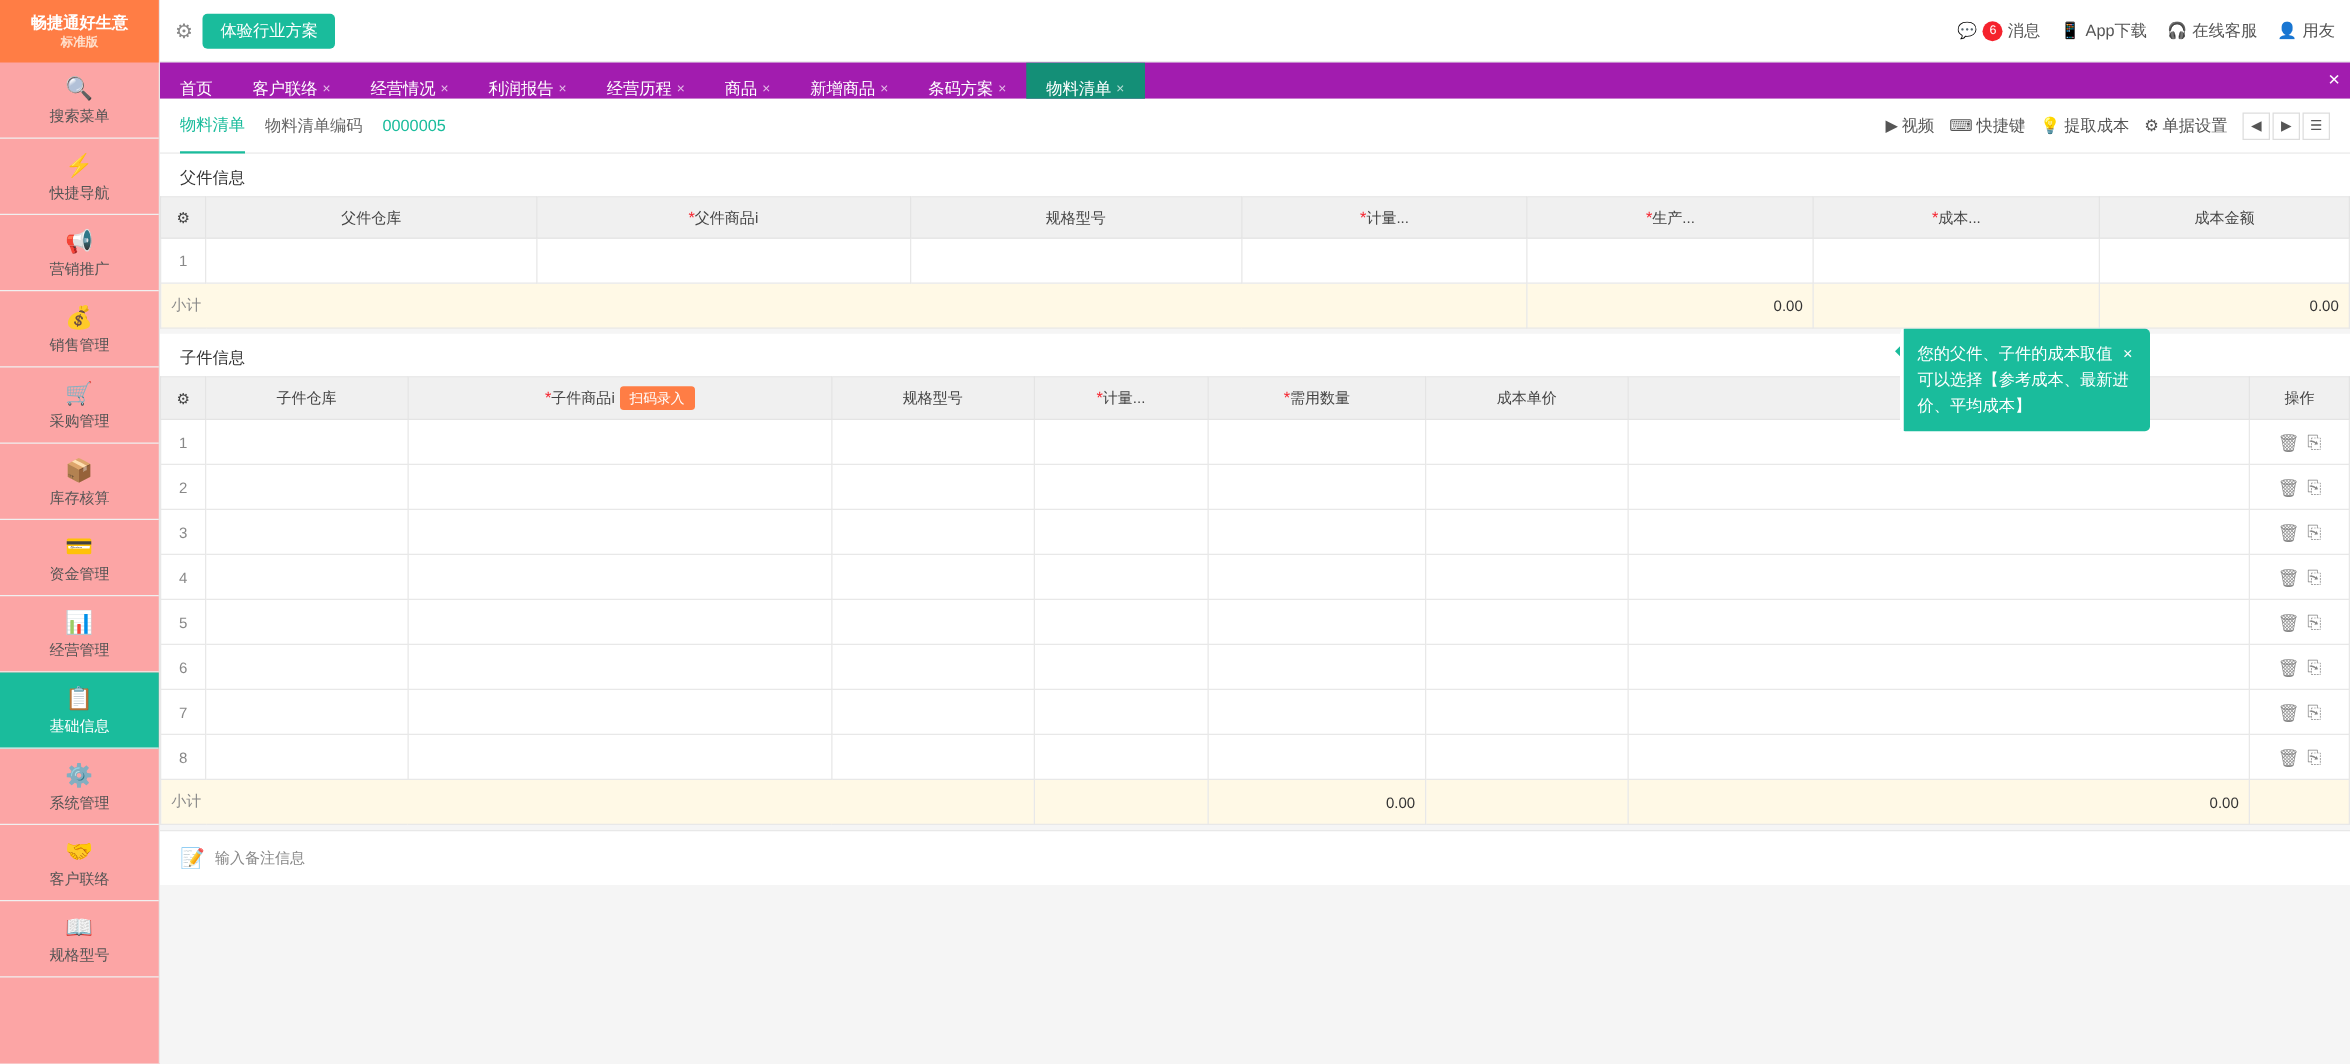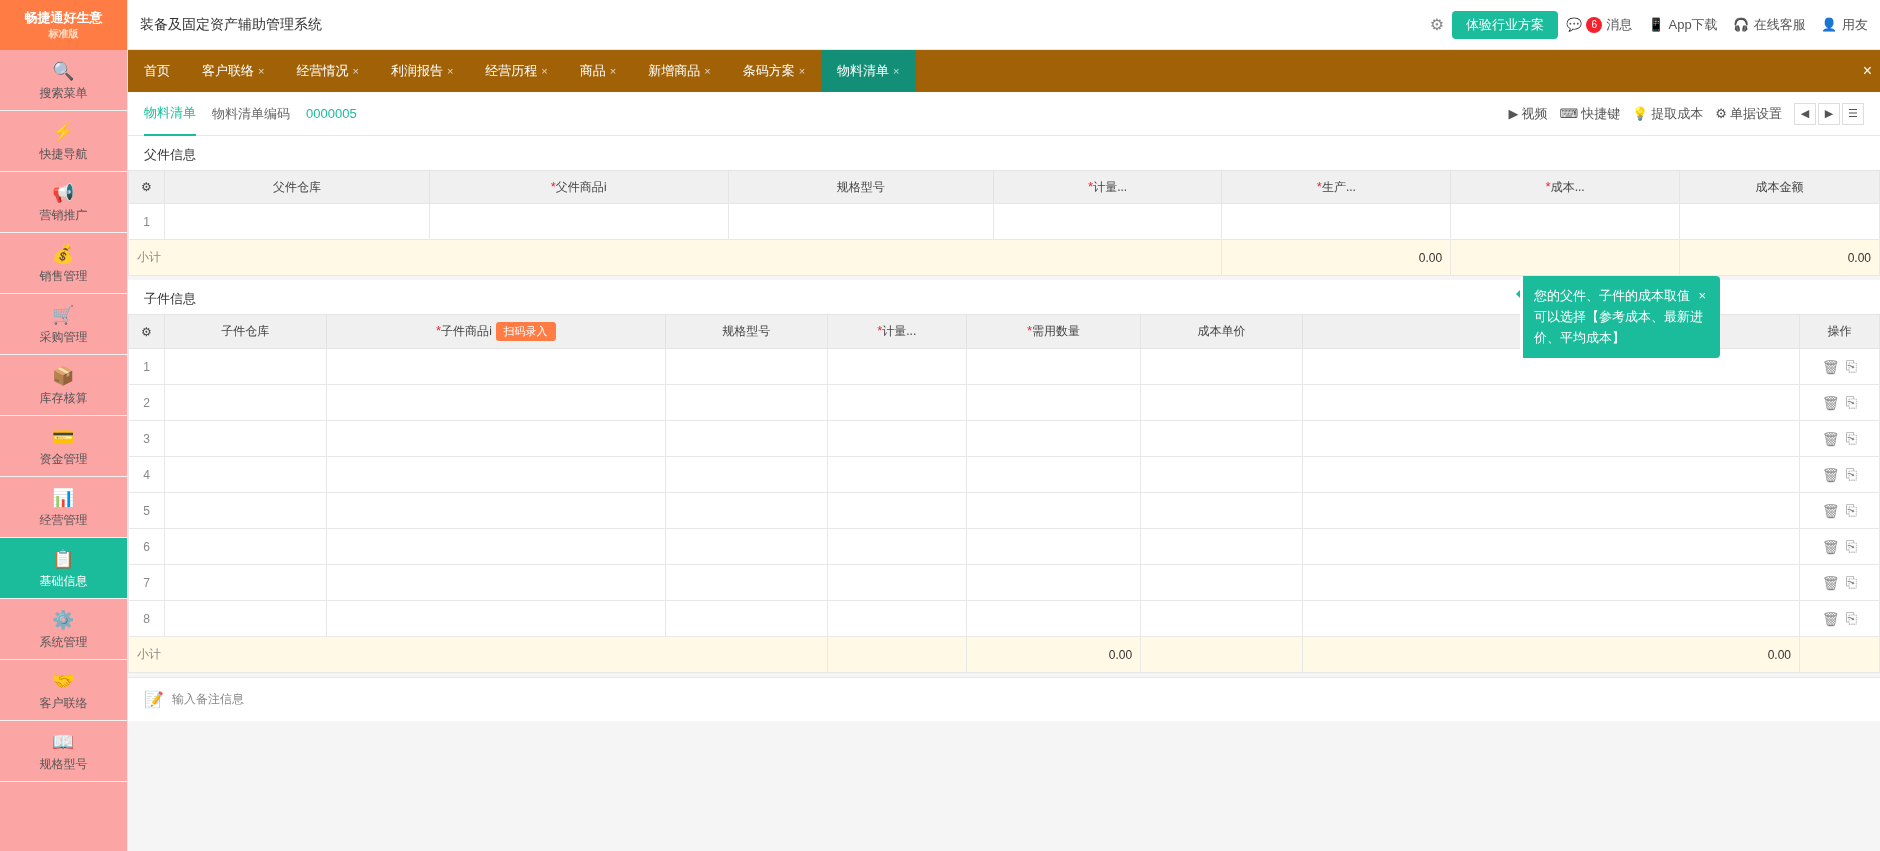--- a/index.html
+++ b/index.html
@@ -64,23 +64,23 @@
       cursor: pointer;
       font-size: 13px;
     }
     .gear-icon { color: #888; font-size: 16px; cursor: pointer; }
     .header-right { display: flex; align-items: center; gap: 16px; margin-left: auto; }
     .header-right-item { display: flex; align-items: center; gap: 4px; color: #555; cursor: pointer; font-size: 13px; }
     .badge { background: #f5222d; color: #fff; border-radius: 50%; width: 16px; height: 16px; font-size: 10px; display: flex; align-items: center; justify-content: center; }
 
     
     .nav-tabs {
-      background: #a16207;
-      display: flex;
-      height: 42px;
+      background: #a21caf;
+      display: flex;
+      height: 29px;
       padding: 0;
       overflow: hidden;
     }
     .nav-tab {
       padding: 0 16px;
       height: 42px;
       display: flex;
       align-items: center;
       color: #fff;
       cursor: pointer;
@@ -246,21 +246,20 @@
   </div>
   <div class="sidebar-item">
     <span class="icon">📖</span>
     <span class="label">规格型号</span>
   </div>
 </div>
 
 <div class="main">
 
   <div class="top-header">
-    <span class="system-title">装备及固定资产辅助管理系统</span>
     <span class="gear-icon">⚙</span>
     <button class="header-btn">体验行业方案</button>
     <div class="header-right">
       <div class="header-right-item">
         <span>💬</span>
         <span class="badge">6</span>
         <span>消息</span>
       </div>
       <div class="header-right-item">
         <span>📱</span>

